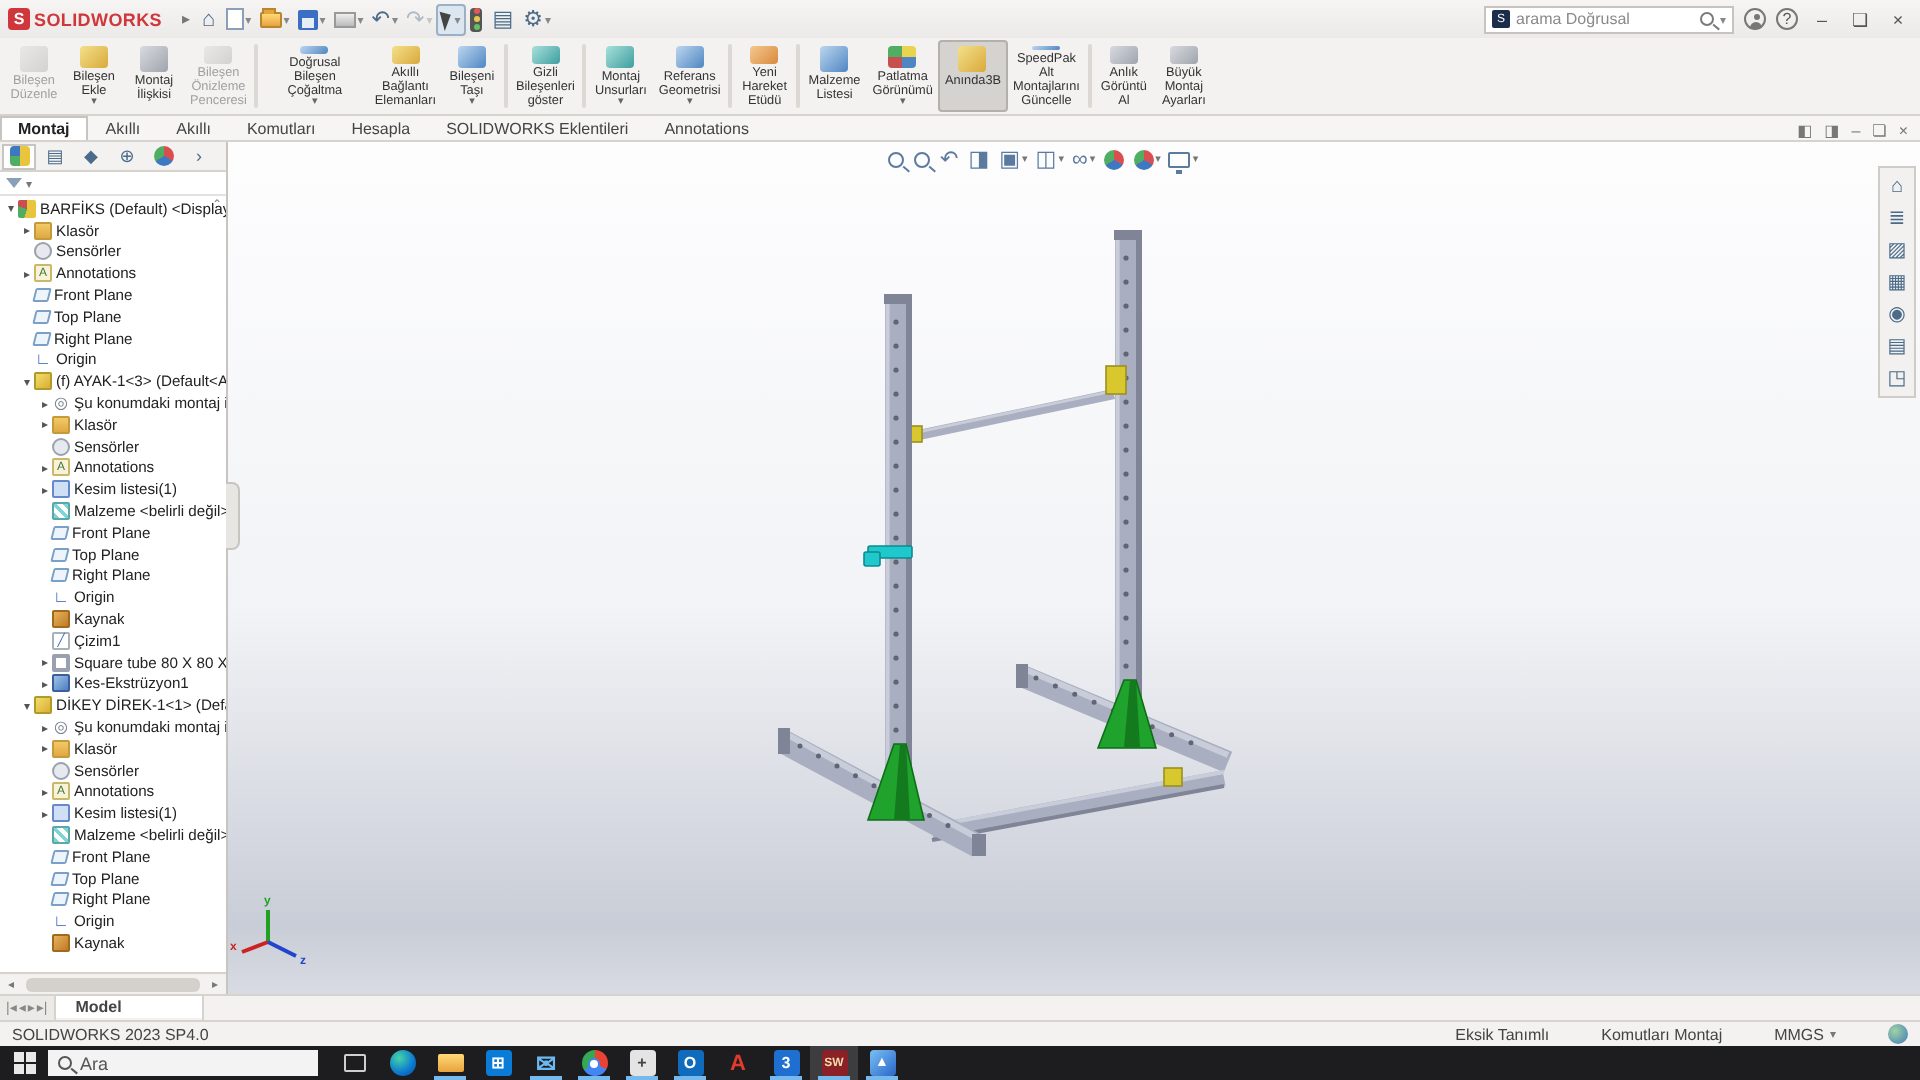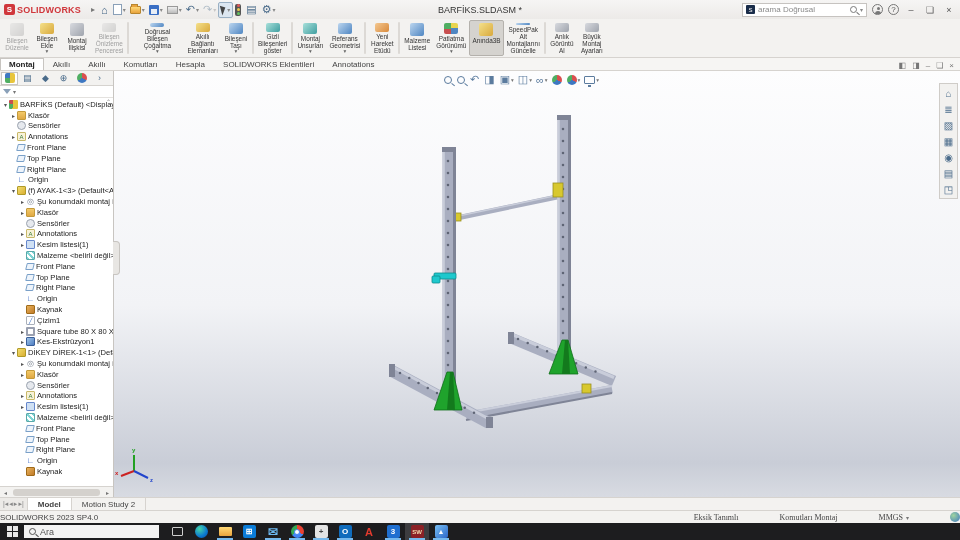--- a/index.html
+++ b/index.html
@@ -115,22 +115,22 @@
   .splitter{position:absolute;right:-7px;top:170px;width:7px;height:34px;background:#e8e6e3;border:1px solid #c8c5c1;border-left:none;border-radius:0 4px 4px 0;z-index:6;}
   .hscroll{height:11px;border-top:1px solid #d6d3cf;background:#f3f2f0;display:flex;align-items:center;color:#777;font-size:6px;}
   .hscroll .arr{width:11px;text-align:center;}
   .hthumb{flex:1;height:7px;background:#d4d1cd;border-radius:3px;margin:0 2px;}
 
   
   .sheettabs{position:absolute;left:0;top:497px;width:960px;height:13px;background:#f3f2f0;border-top:1px solid #d6d3cf;display:flex;align-items:stretch;z-index:28;}
   .navarr{display:flex;align-items:center;gap:1px;padding:0 3px;color:#888;font-size:7px;background:#eceae7;border-right:1px solid #d6d3cf;}
   .stab{padding:1px 10px;font-size:8px;color:#444;display:flex;align-items:center;border-right:1px solid #d6d3cf;}
   .stab.active{background:#fff;font-weight:bold;}
-  .statusbar{position:absolute;left:0;top:510px;width:960px;height:13px;background:#f3f2f0;border-top:1px solid #d6d3cf;display:flex;align-items:center;font-size:8px;color:#444;padding:0 0;z-index:28;}
-  .stright{margin-left:auto;display:flex;align-items:center;gap:41px;font-family:Liberation Serif, serif;}
+  .statusbar{position:absolute;left:0;top:510px;width:960px;height:13px;background:#f3f2f0;border-top:1px solid #d6d3cf;display:flex;align-items:center;font-size:8px;color:#444;padding:0 6px;z-index:28;}
+  .stright{margin-left:auto;display:flex;align-items:center;gap:26px;}
   .mmgs{display:flex;align-items:center;gap:3px;}
   .globe{width:10px;height:10px;border-radius:50%;background:radial-gradient(circle at 35% 35%,#9fd49f,#3e78c2);}
 
   
   .taskbar{position:absolute;left:0;top:523px;width:960px;height:17px;background:#1d1d1f;display:flex;align-items:center;z-index:40;color:#ddd;}
   .startbtn{width:24px;height:17px;display:flex;align-items:center;justify-content:center;}
   .winlogo{display:grid;grid-template-columns:5px 5px;grid-template-rows:5px 5px;gap:1px;}
   .winlogo i{background:#e8e8e8;display:block;}
   .tsearch{width:135px;height:13px;background:#f3f3f3;display:flex;align-items:center;gap:4px;padding:0 5px;color:#555;margin-right:6px;}
   .tsearch .i-mag{border-color:#555;}
@@ -237,21 +237,20 @@
         <span class="car"></span>
       </span>
 
       <span class="qbtn">
         <span class="qart txt">⚙</span>
 
         <span class="car">▾</span>
       </span>
 
   </div>
-  <div class="ttl">BARFİKS.SLDASM *</div>
   <div class="tright">
     <div class="searchbox">
       <span class="sgl">S</span>
       <span class="sph">arama Doğrusal</span>
       <span class="i-mag"></span>
       <span class="car" style="font-size:6px;color:#888">▾</span>
     </div>
     <span class="i-user"></span>
     <span class="i-help">?</span>
     <span class="wbtn">–</span>
@@ -862,21 +861,21 @@
   </div>
 </div>
 
 <div class="sheettabs">
   <div class="navarr">
     <span>|◂</span>
       <span>◂</span>
       <span>▸</span>
       <span>▸|</span>
   </div>
-  <div style="display:flex;">
+  <div style="display:flex;flex-direction:column;">
 
       <span class="stab active">Model</span>
 
       <span class="stab">Motion Study 2</span>
 
   </div>
 </div>
 
 <div class="statusbar">
   <span>SOLIDWORKS 2023 SP4.0</span>

